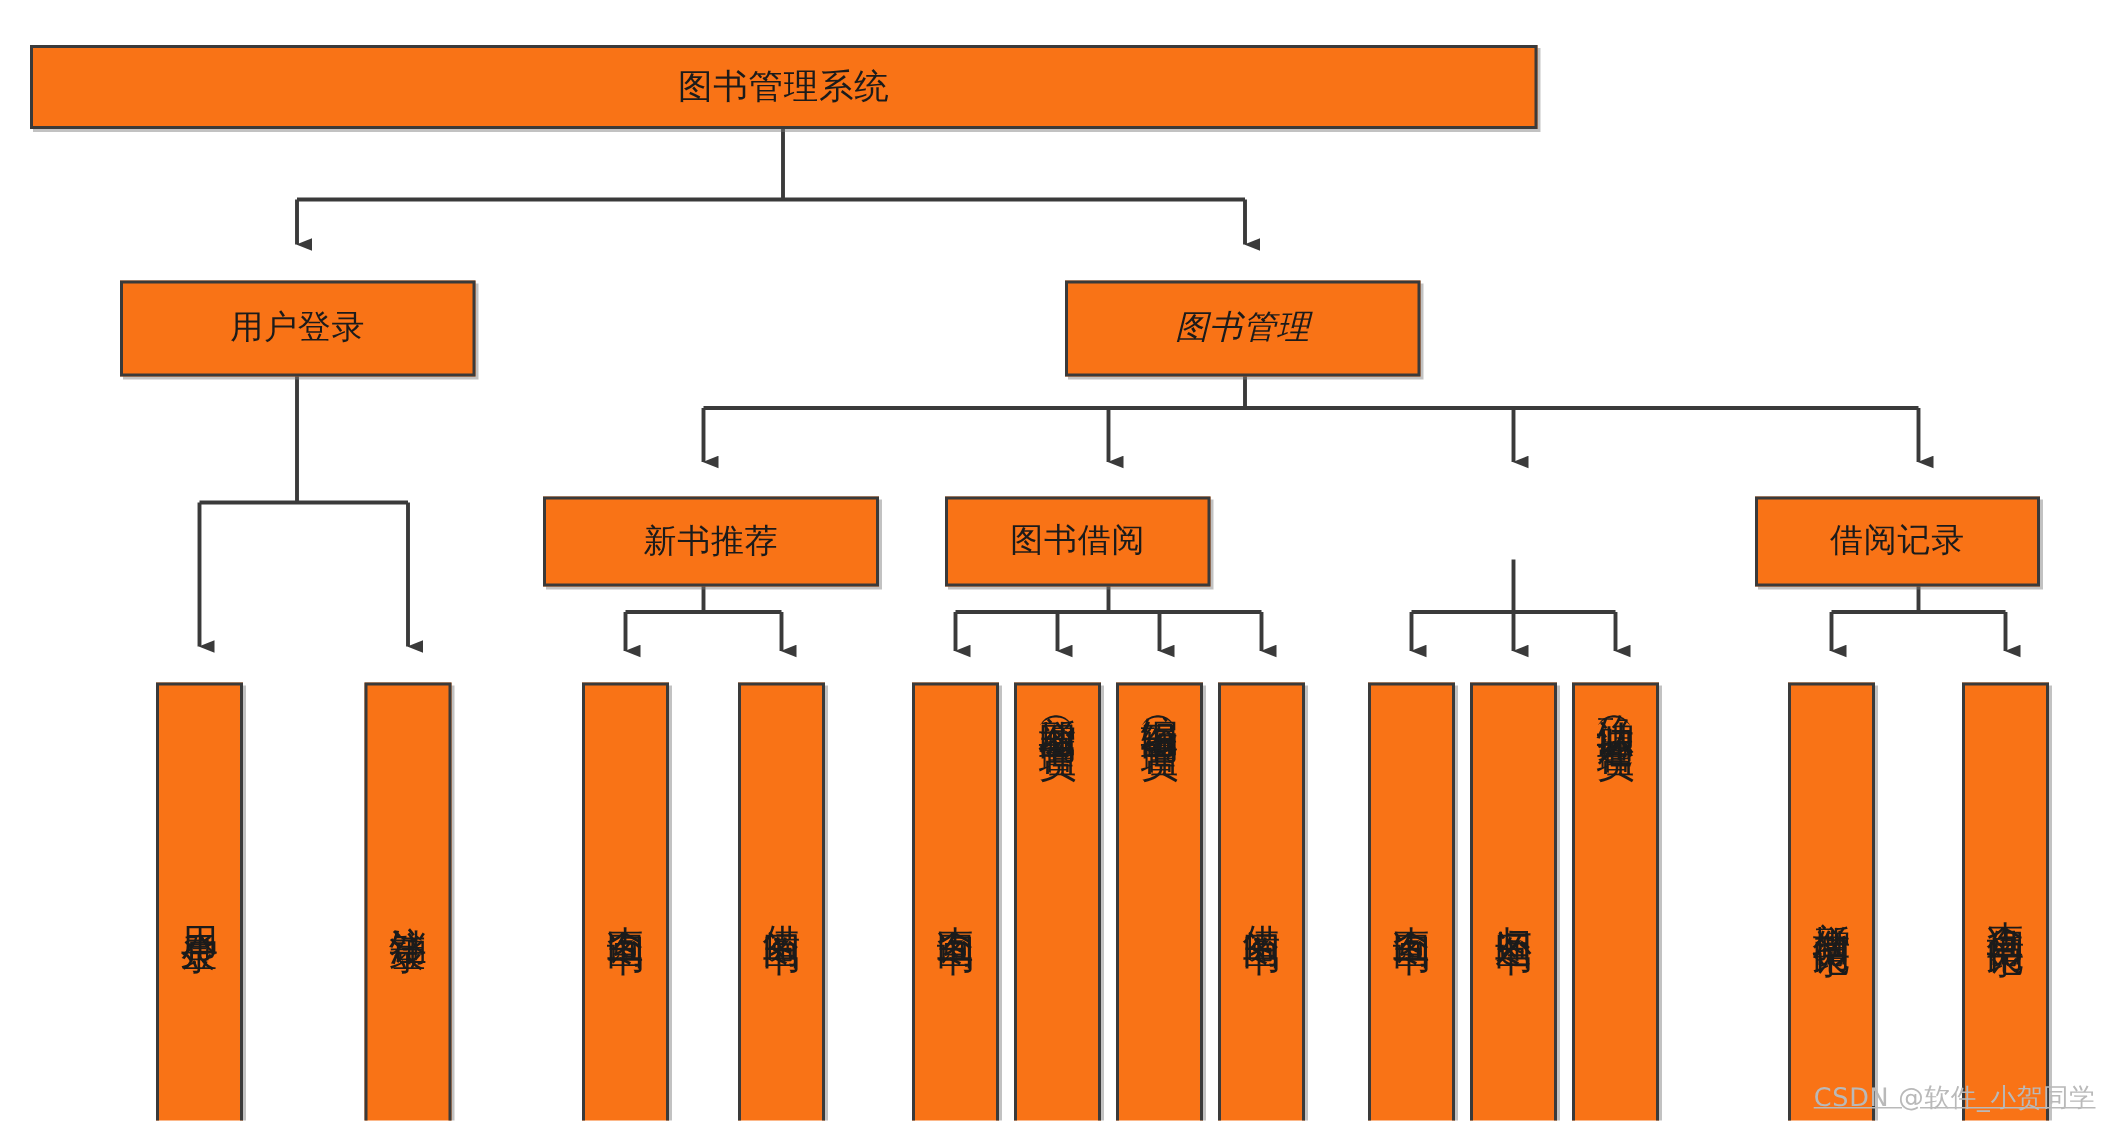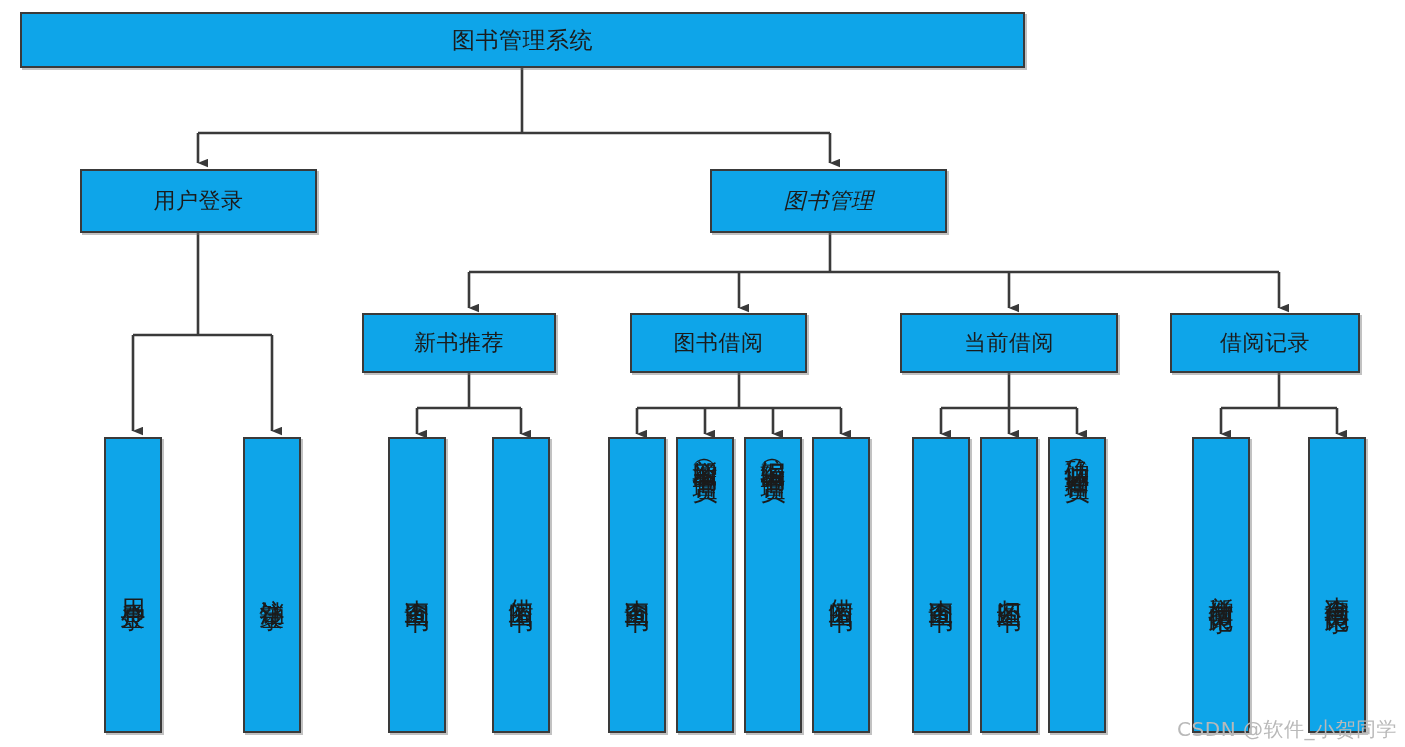--- a/index.html
+++ b/index.html
@@ -27,26 +27,27 @@
     left: 0; top: 0;
     width: 1405px;
     height: 747px;
     pointer-events: none;
   }
 
   .node {
     position: absolute;
     box-sizing: border-box;
     border: 2.5px solid #3a3a3a;
-    background: #0ea5e9;
+    background: #f97316;
     display: flex;
     align-items: center;
     justify-content: center;
     color: #1b1b1b;
     box-shadow: 2px 2px 0 rgba(120,120,120,0.45);
+    margin-top: 18px;
   }
 
   .node-label {
     display: block;
     text-align: center;
     line-height: 1.08;
     color: #1b1b1b;
   }
 
   
@@ -75,25 +76,26 @@
     white-space: nowrap;
   }
   .node.vert.center-text {
     align-items: center;
   }
 
   #watermark {
     position: absolute;
     right: 8px;
     bottom: 4px;
-    font-size: 20px;
+    font-size: 17px;
     color: #b9b9b9;
     letter-spacing: 0.5px;
     white-space: nowrap;
     user-select: none;
+    text-decoration: underline;
   }
 </style>
 </head>
 <body>
 
 <div id="diagram-canvas">
 
   <svg class="connector-layer" viewBox="0 0 1405 747" xmlns="http://www.w3.org/2000/svg">
     <defs>
       <marker id="arrowhead" markerWidth="9" markerHeight="11" refX="4.2" refY="10" orient="auto" markerUnits="userSpaceOnUse">
@@ -149,31 +151,28 @@
   </div>
 
   <div class="node horiz" style="left:80px; top:169px; width:237px; height:64px;">
     <span class="node-label">用户登录</span>
   </div>
 
   <div class="node horiz" style="left:710px; top:169px; width:237px; height:64px;font-style:italic;">
     <span class="node-label">图书管理</span>
   </div>
 
-  <div class="node horiz" style="left:362px; top:313px; width:194px; height:60px;font-family:Liberation Serif, serif;">
+  <div class="node horiz" style="left:362px; top:313px; width:224px; height:60px;font-family:Liberation Serif, serif;">
     <span class="node-label">新书推荐</span>
   </div>
 
   <div class="node horiz" style="left:630px; top:313px; width:177px; height:60px;">
     <span class="node-label">图书借阅</span>
   </div>
 
-  <div class="node horiz" style="left:900px; top:313px; width:218px; height:60px;">
-    <span class="node-label">当前借阅</span>
-  </div>
 
   <div class="node horiz" style="left:1170px; top:313px; width:190px; height:60px;">
     <span class="node-label">借阅记录</span>
   </div>
 
   <div class="node vert center-text" style="left:104px; top:437px; width:58px; height:296px;">
     <span class="node-label">用户登录</span>
   </div>
 
   <div class="node vert center-text" style="left:243px; top:437px; width:58px; height:296px;">

